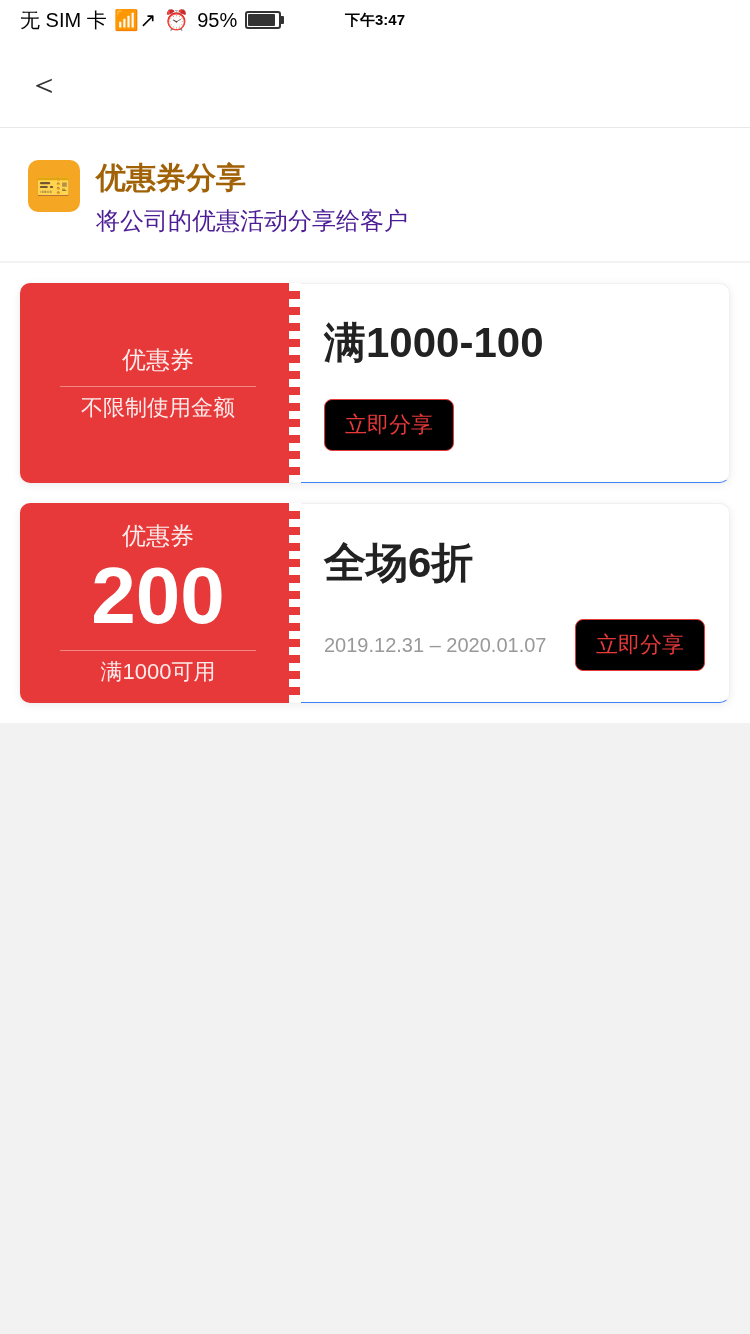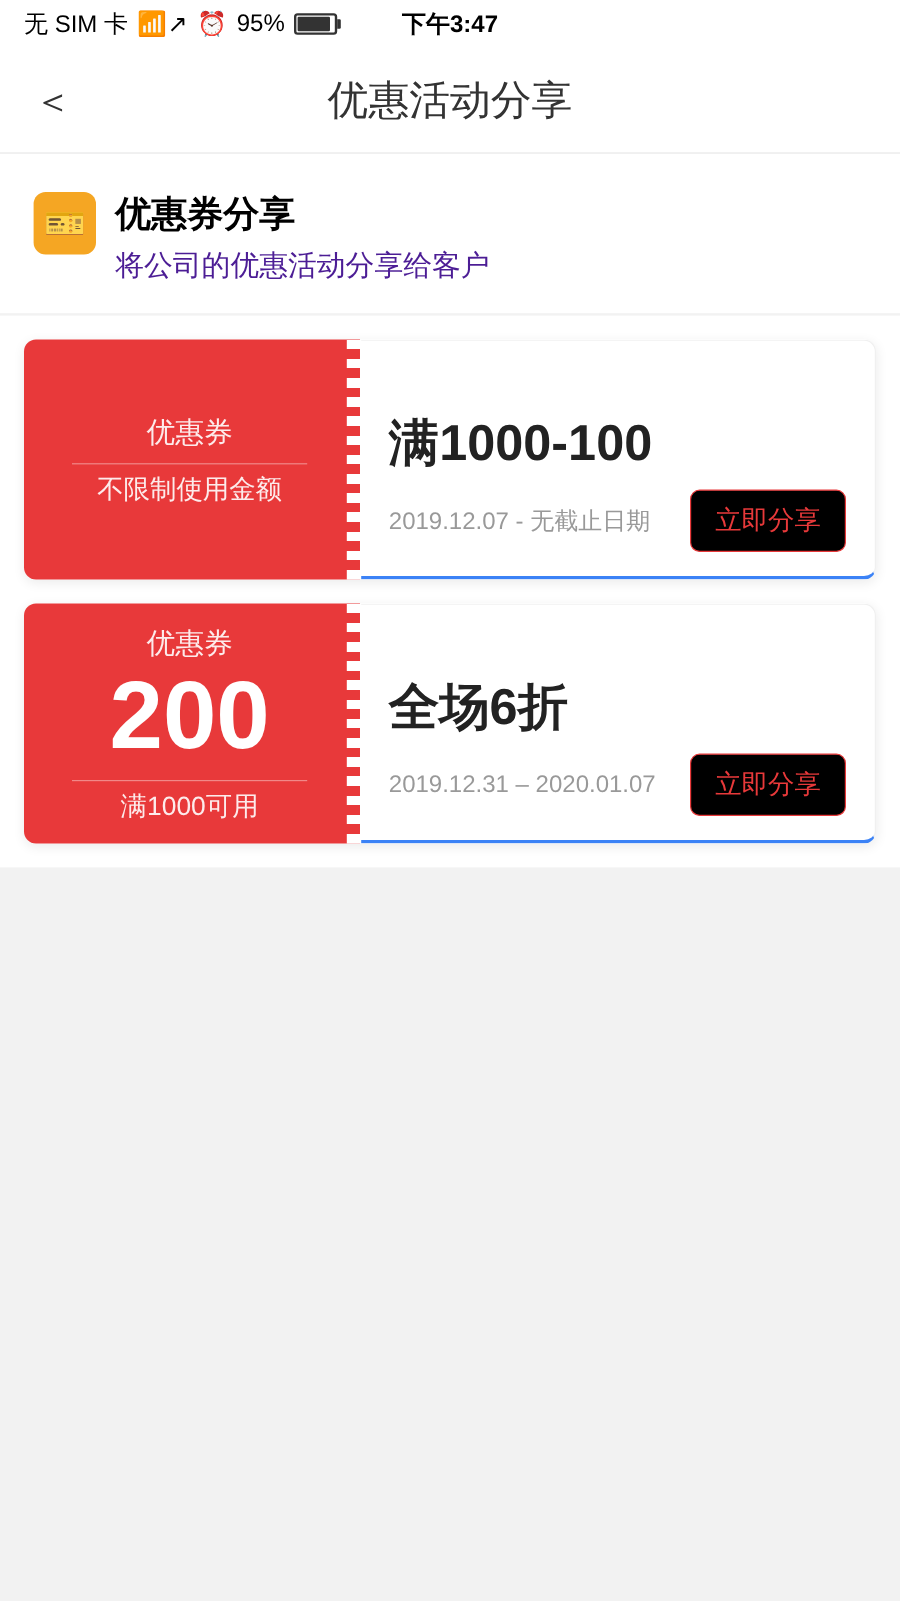--- a/index.html
+++ b/index.html
@@ -24,21 +24,21 @@
       font-size: 22px;
       font-weight: 500;
     }
     .status-left {
       display: flex;
       align-items: center;
       gap: 8px;
       font-size: 20px;
     }
     .status-center {
-      font-size: 20px;
+      font-size: 15px;
       font-weight: 600;
       position: absolute;
       left: 50%;
       transform: translateX(-50%);
     }
     .status-right {
       display: flex;
       align-items: center;
       gap: 8px;
       font-size: 20px;
@@ -123,21 +123,21 @@
       margin-top: 2px;
     }
     .section-text-group {
       display: flex;
       flex-direction: column;
       gap: 6px;
     }
     .section-title {
       font-size: 30px;
       font-weight: 600;
-      color: #000000;
+      color: #a16207;
     }
     .section-subtitle {
       font-size: 24px;
       color: #4c1d95;
     }
 
     
     .coupons-list {
       background: #fff;
       padding: 20px 20px;
@@ -217,27 +217,27 @@
     .coupon-condition {
       font-size: 22px;
       color: rgba(255,255,255,0.9);
     }
 
     
     .coupon-right {
       flex: 1;
       display: flex;
       flex-direction: column;
-      justify-content: flex-end;
+      justify-content: center;
       padding: 20px 24px;
-      gap: 11px;
+      gap: 28px;
       border-radius: 0 10px 10px 0;
       border-top: 1px solid #f0f0f0;
       border-right: 1px solid #f0f0f0;
-      border-bottom: 3px solid #3b82f6;
+      border-bottom: 1px solid #3b82f6;
     }
     .coupon-name {
       font-size: 42px;
       font-weight: 600;
       color: #222;
     }
     .coupon-meta {
       display: flex;
       align-items: center;
       justify-content: space-between;
@@ -283,21 +283,20 @@
     <div class="battery-bar">
       <div class="battery-rect">
           <div class="battery-fill"></div>
         </div>
     </div>
   </div>
 </div>
 
 <div class="nav-bar">
   <span class="nav-back">＜</span>
-  <span class="nav-title">优惠活动分享</span>
 </div>
 
 <div class="section-header">
   <div class="section-icon">
     <span>🎫</span>
   </div>
   <div class="section-text-group">
     <span class="section-title">优惠券分享</span>
     <span class="section-subtitle">将公司的优惠活动分享给客户</span>
   </div>
@@ -308,21 +307,20 @@
       <div class="coupon-left">
         <div class="coupon-left-inner">
           <span class="coupon-label">优惠券</span>
           <div class="coupon-divider"></div>
           <span class="coupon-condition">不限制使用金额</span>
         </div>
       </div>
       <div class="coupon-right">
         <span class="coupon-name">满1000-100</span>
         <div class="coupon-meta">
-          <span class="coupon-date">2019.12.07 - 无截止日期</span>
           <button class="share-btn">立即分享</button>
         </div>
       </div>
     </div>
     <div class="coupon-card">
       <div class="coupon-left">
         <div class="coupon-left-inner">
           <span class="coupon-label">优惠券</span>
           <span class="coupon-amount">200</span>
           <div class="coupon-divider"></div>

